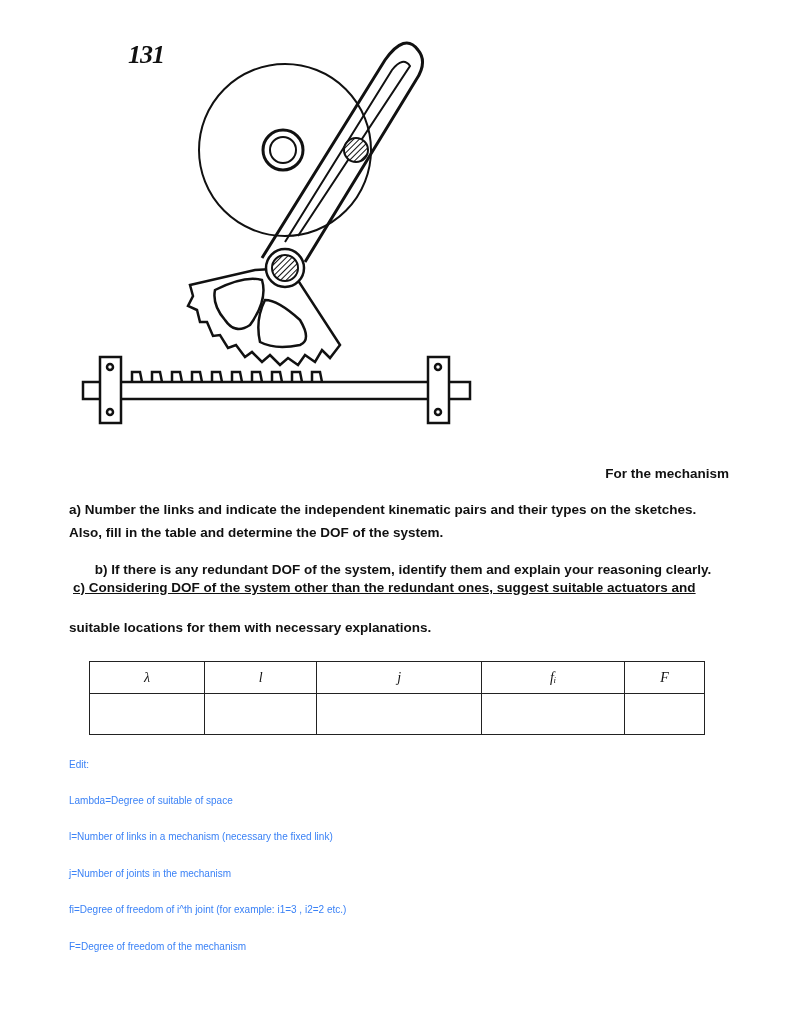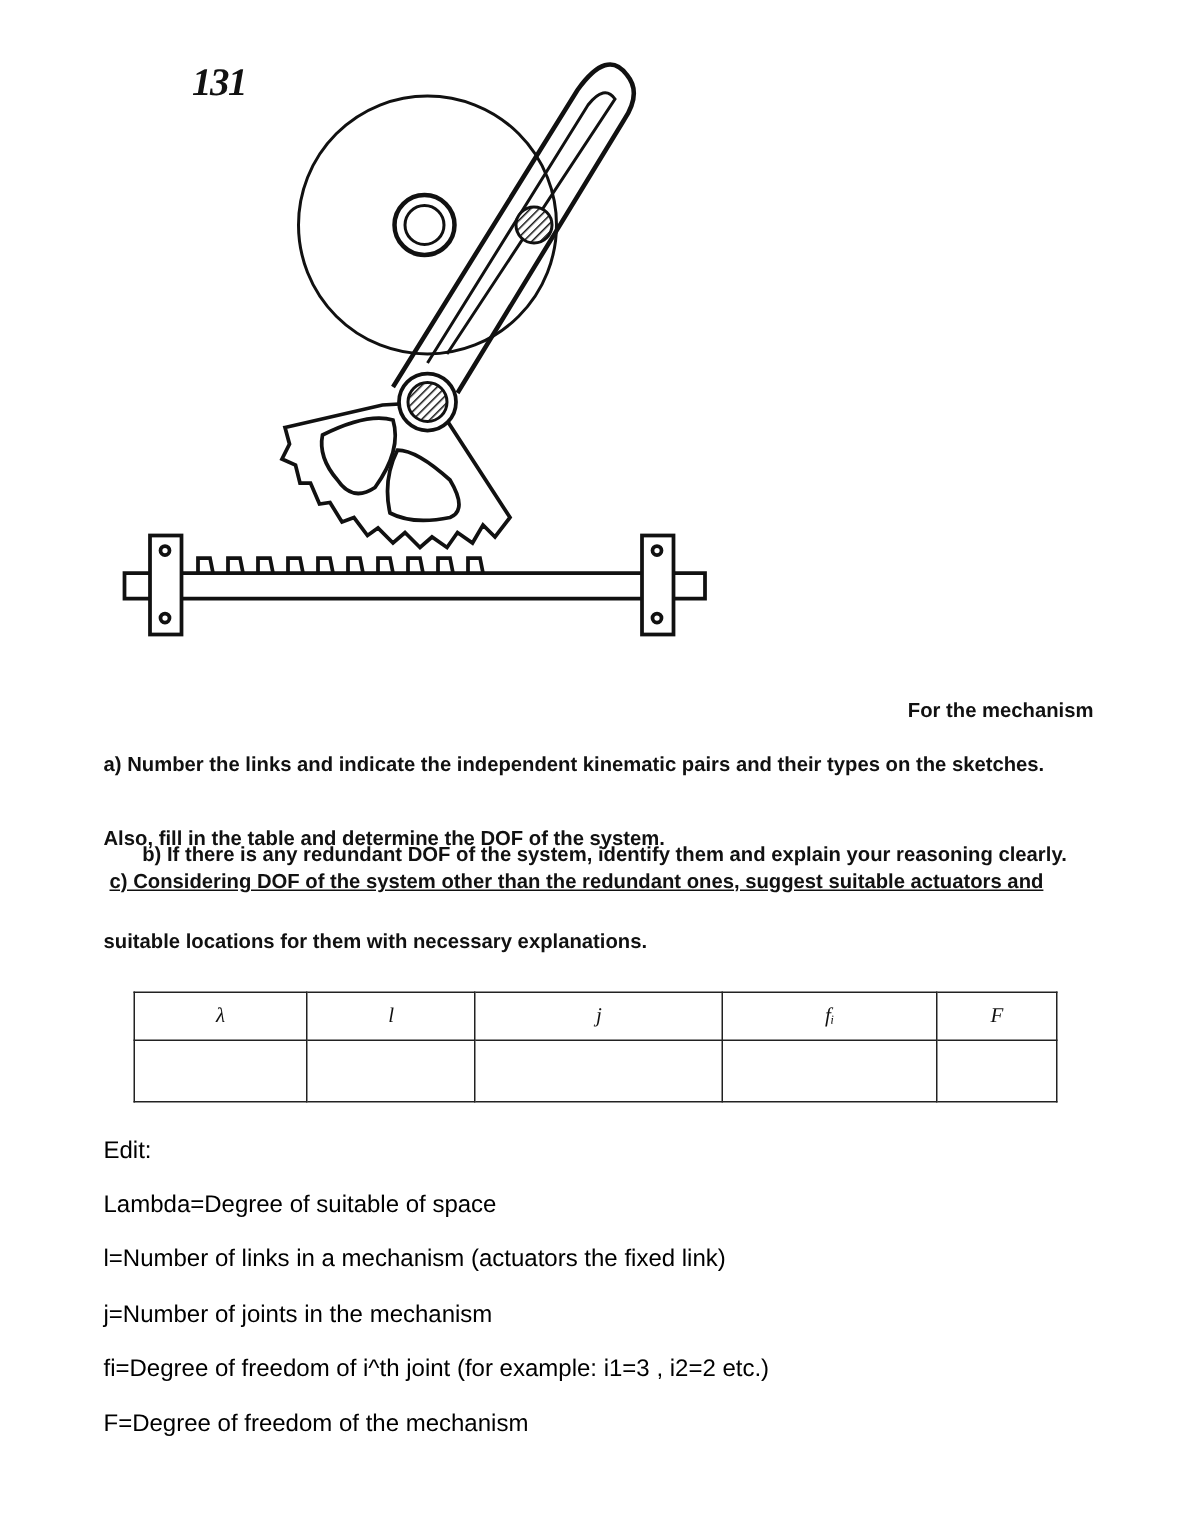--- a/index.html
+++ b/index.html
@@ -4,21 +4,21 @@
 <style>
   html, body { margin:0; padding:0; background:#fff; }
   body { width:786px; height:1024px; position:relative; overflow:hidden; font-family:"Liberation Sans", sans-serif; color:#111; }
   .fig-label { position:absolute; left:128px; top:40px; font-family:"Liberation Serif", serif; font-style:italic; font-weight:bold; font-size:26px; letter-spacing:-1px;text-align:right; }
   svg.mech { position:absolute; left:0; top:0; }
   .q { position:absolute; left:69px; font-size:13.5px; font-weight:bold; line-height:22px; width:660px; }
   table.dof { position:absolute; left:89px; top:661px; width:616px; border-collapse:collapse; }
   table.dof td, table.dof th { border:1px solid #222; font-family:"Liberation Serif", serif; font-style:italic; font-weight:normal; font-size:14px; text-align:center; }
   table.dof th { height:29px; }
   table.dof td { height:38px; }
-  .edit { position:absolute; left:69px; font-size:16px; color:#000000; }
+  .edit { position:absolute; left:69px; font-size:10px; color:#3b82f6; }
 </style>
 </head>
 <body>
 
 <div class="fig-label">131</div>
 
 <svg class="mech" width="786" height="440" viewBox="0 0 786 440">
   <defs>
     <pattern id="hatch" width="4" height="4" patternUnits="userSpaceOnUse" patternTransform="rotate(45)">
       <rect width="4" height="4" fill="#fff"></rect>
@@ -57,21 +57,21 @@
   </g>
   <g fill="#fff" stroke="#111" stroke-width="2.5">
     <rect x="428" y="357" width="21" height="66"></rect>
     <circle cx="438" cy="367" r="3"></circle>
       <circle cx="438" cy="412" r="3"></circle>
   </g>
 </svg>
 
 <div class="q" style="top:463px;text-align:right;">For the mechanism</div>
 <div class="q" style="top:499px;">a) Number the links and indicate the independent kinematic pairs and their types on the sketches.</div>
-<div class="q" style="top:548px;">Also, fill in the  table and determine the DOF of the system.</div>
+<div class="q" style="top:522px;">Also, fill in the  table and determine the DOF of the system.</div>
 <div class="q" style="top:559px; left:73px;text-align:center;">b) If there is any redundant DOF of the system, identify them and explain your reasoning clearly.</div>
 <div class="q" style="top:577px; left:73px;text-decoration:underline;">c) Considering DOF of the system other than the redundant ones, suggest suitable actuators and</div>
 <div class="q" style="top:617px;">suitable locations for them with necessary explanations.</div>
 
 <table class="dof">
   <tbody>
       <tr>
     <th style="width:117px">λ</th>
     <th style="width:114px">l</th>
     <th style="width:169px">j</th>
@@ -83,16 +83,16 @@
     <td></td>
     <td></td>
     <td></td>
     <td></td>
   </tr>
 </tbody>
   </table>
 
 <div class="edit" style="top:759px;">Edit:</div>
 <div class="edit" style="top:795px;">Lambda=Degree of suitable of space</div>
-<div class="edit" style="top:831px;">l=Number of links in a mechanism (actuators the fixed link)</div>
+<div class="edit" style="top:831px;">l=Number of links in a mechanism (necessary the fixed link)</div>
 <div class="edit" style="top:868px;">j=Number of joints in the mechanism</div>
 <div class="edit" style="top:904px;">fi=Degree of freedom of i^th joint (for example: i1=3 , i2=2 etc.)</div>
 <div class="edit" style="top:941px;">F=Degree of freedom of the mechanism</div>
 
 </body></html>

